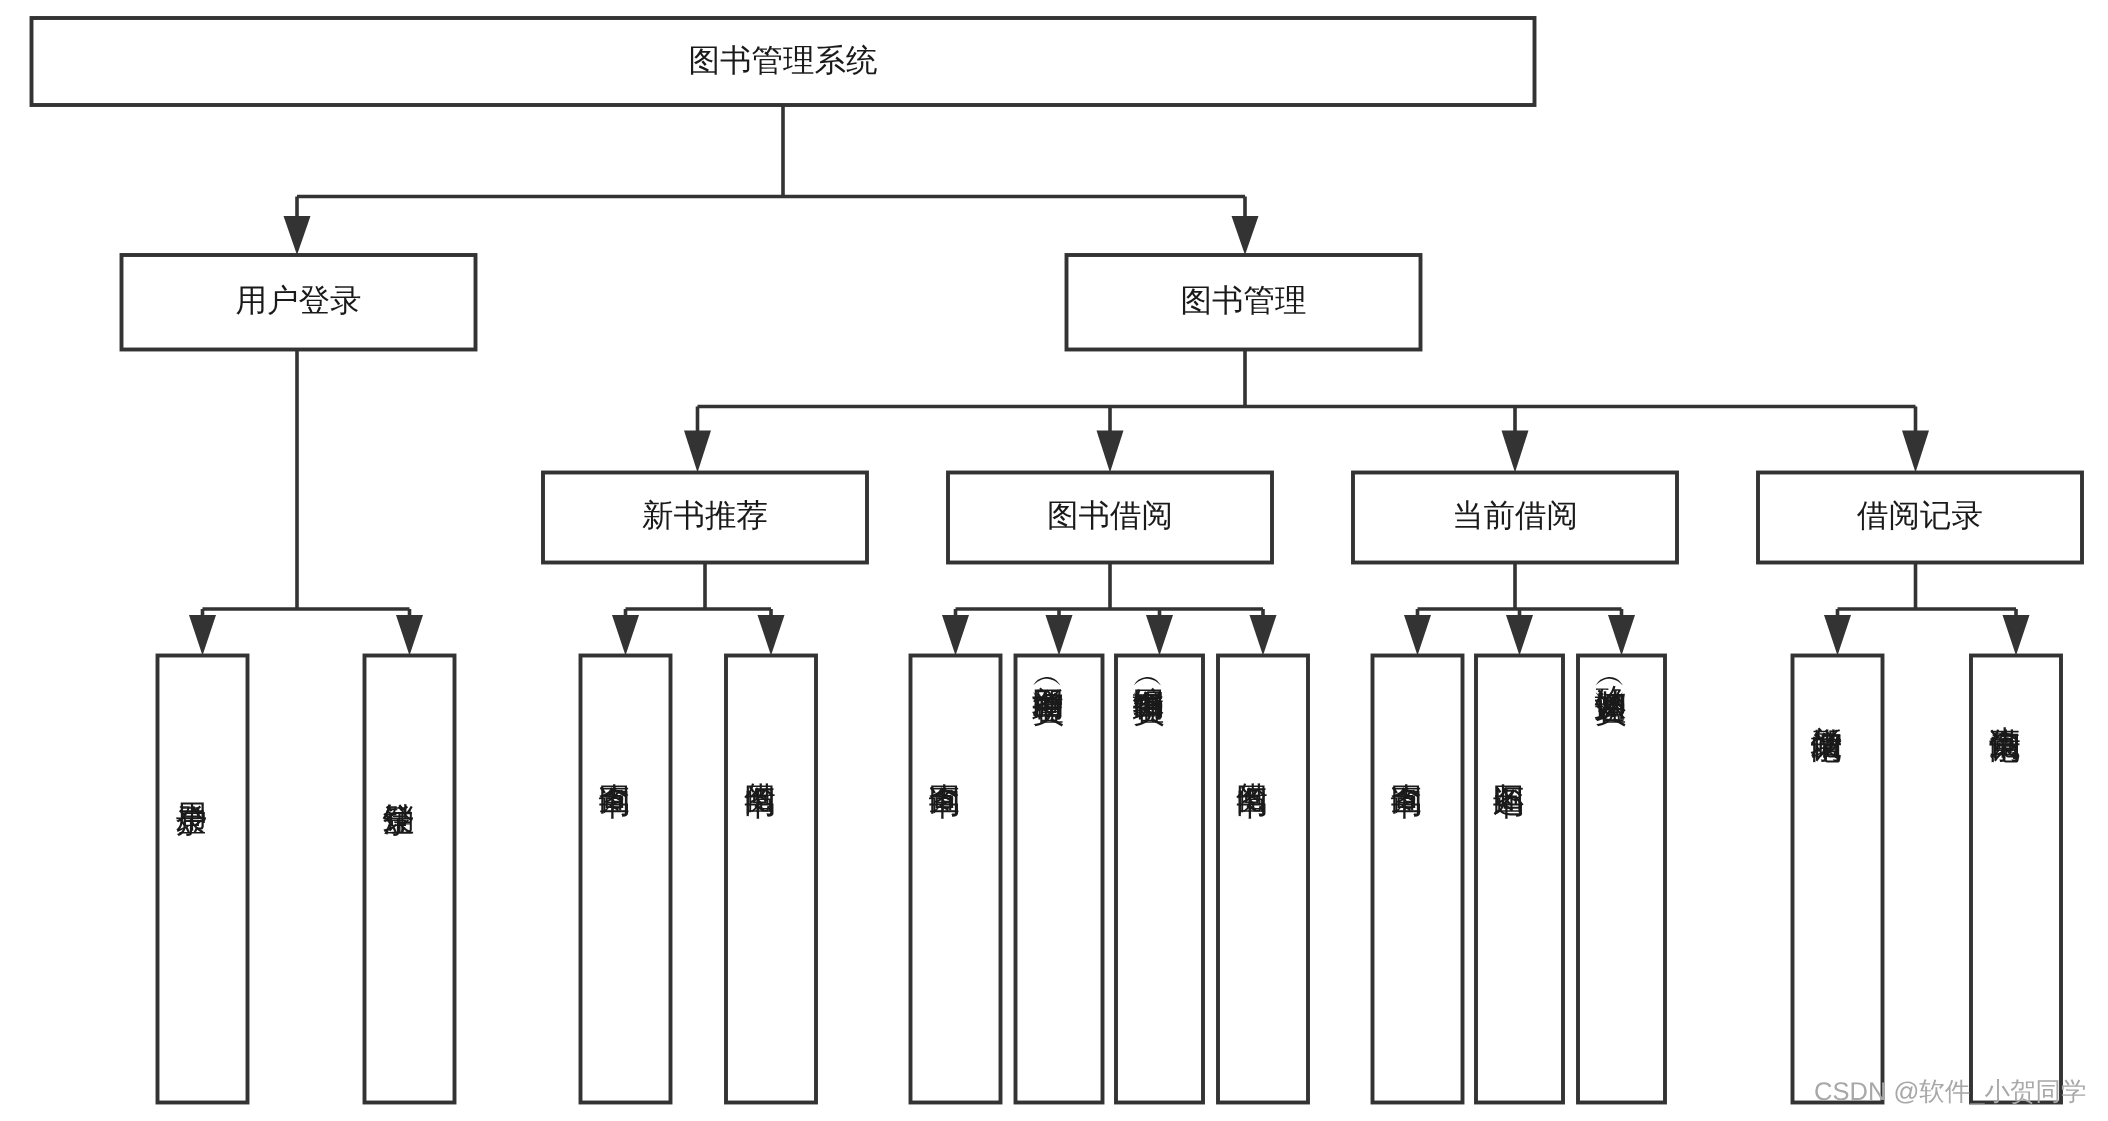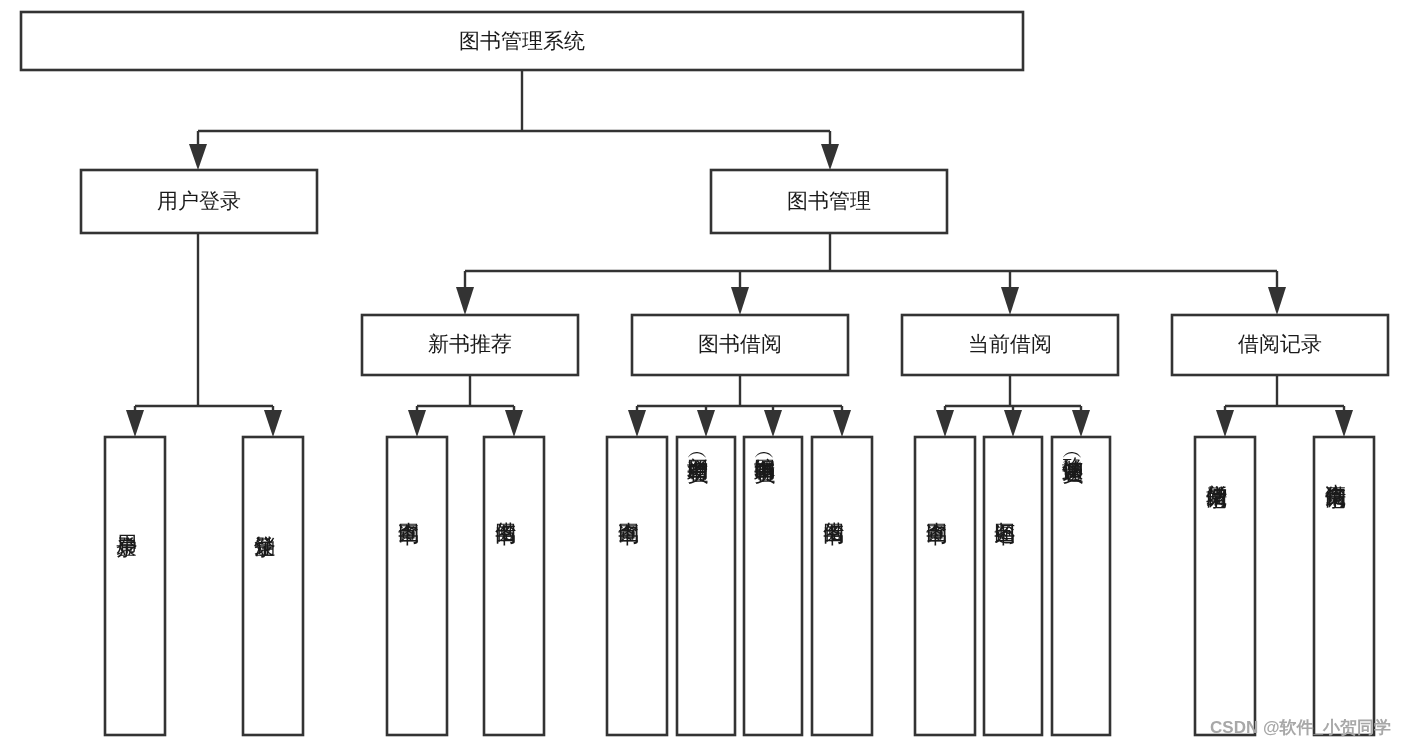--- a/index.html
+++ b/index.html
@@ -55,21 +55,20 @@
   }
   #watermark {
     position: absolute;
     right: 14px;
     bottom: 8px;
     font-family: "Liberation Sans", "DejaVu Sans", sans-serif;
     font-size: 17px;
     color: #a8a8a8;
     white-space: nowrap;
     pointer-events: none;
-    font-weight: bold;
   }
 </style>
 </head>
 <body>
 
 <div id="diagram-root">
 <svg width="1405" height="747" viewBox="0 0 1405 747" xmlns="http://www.w3.org/2000/svg">
 
   <g>
     <path class="connector" d="M 522 70 L 522 131"></path>

